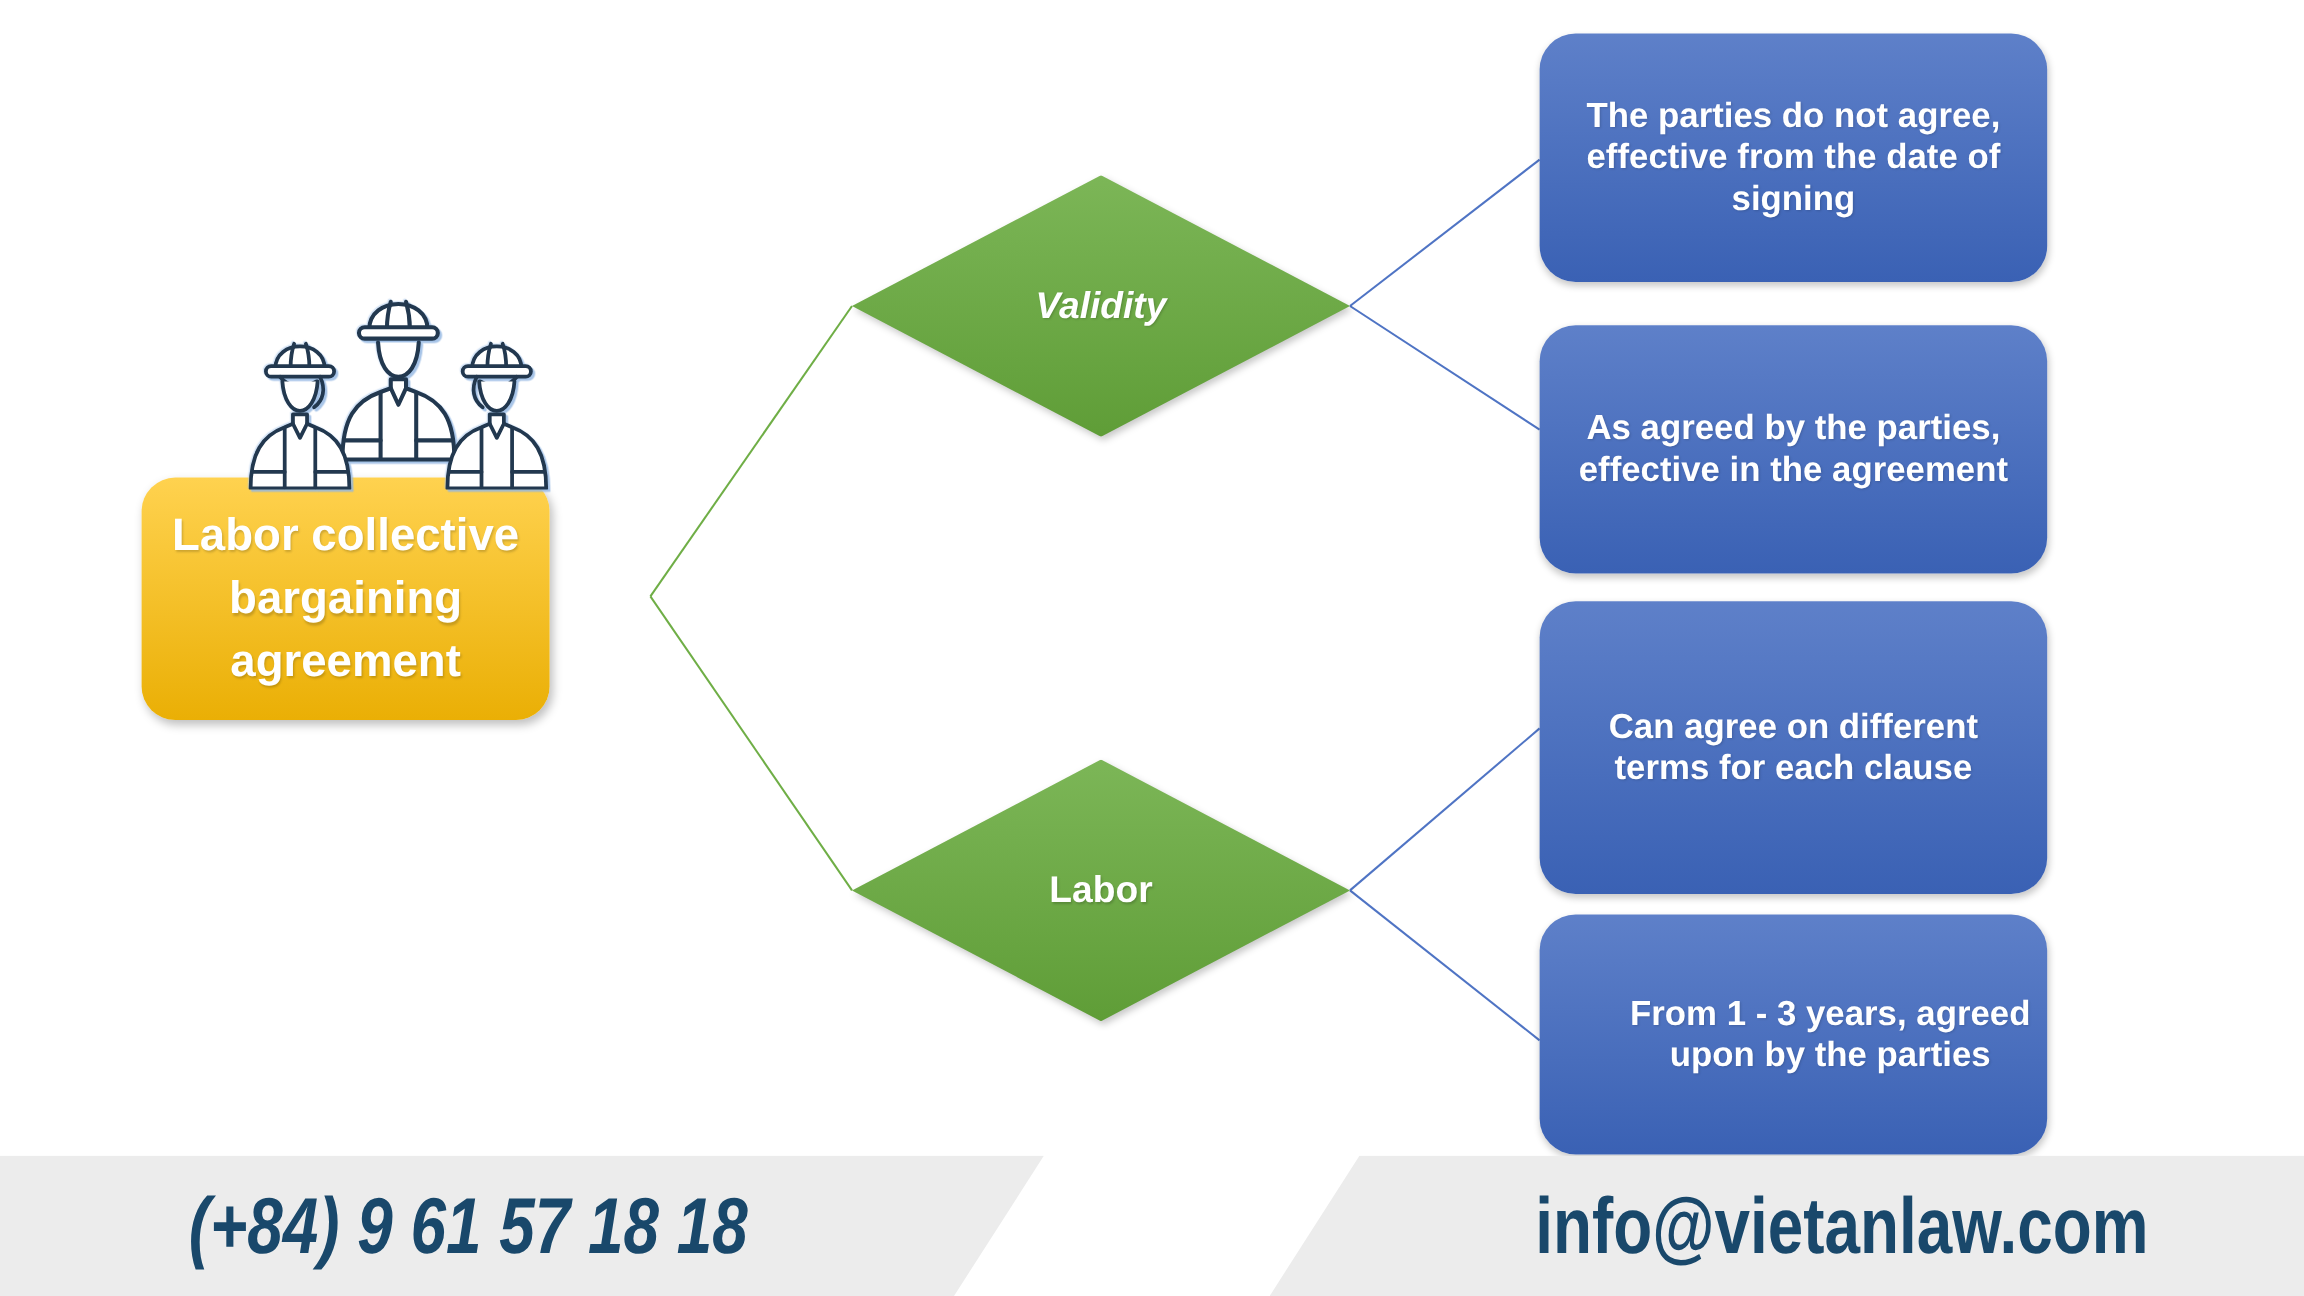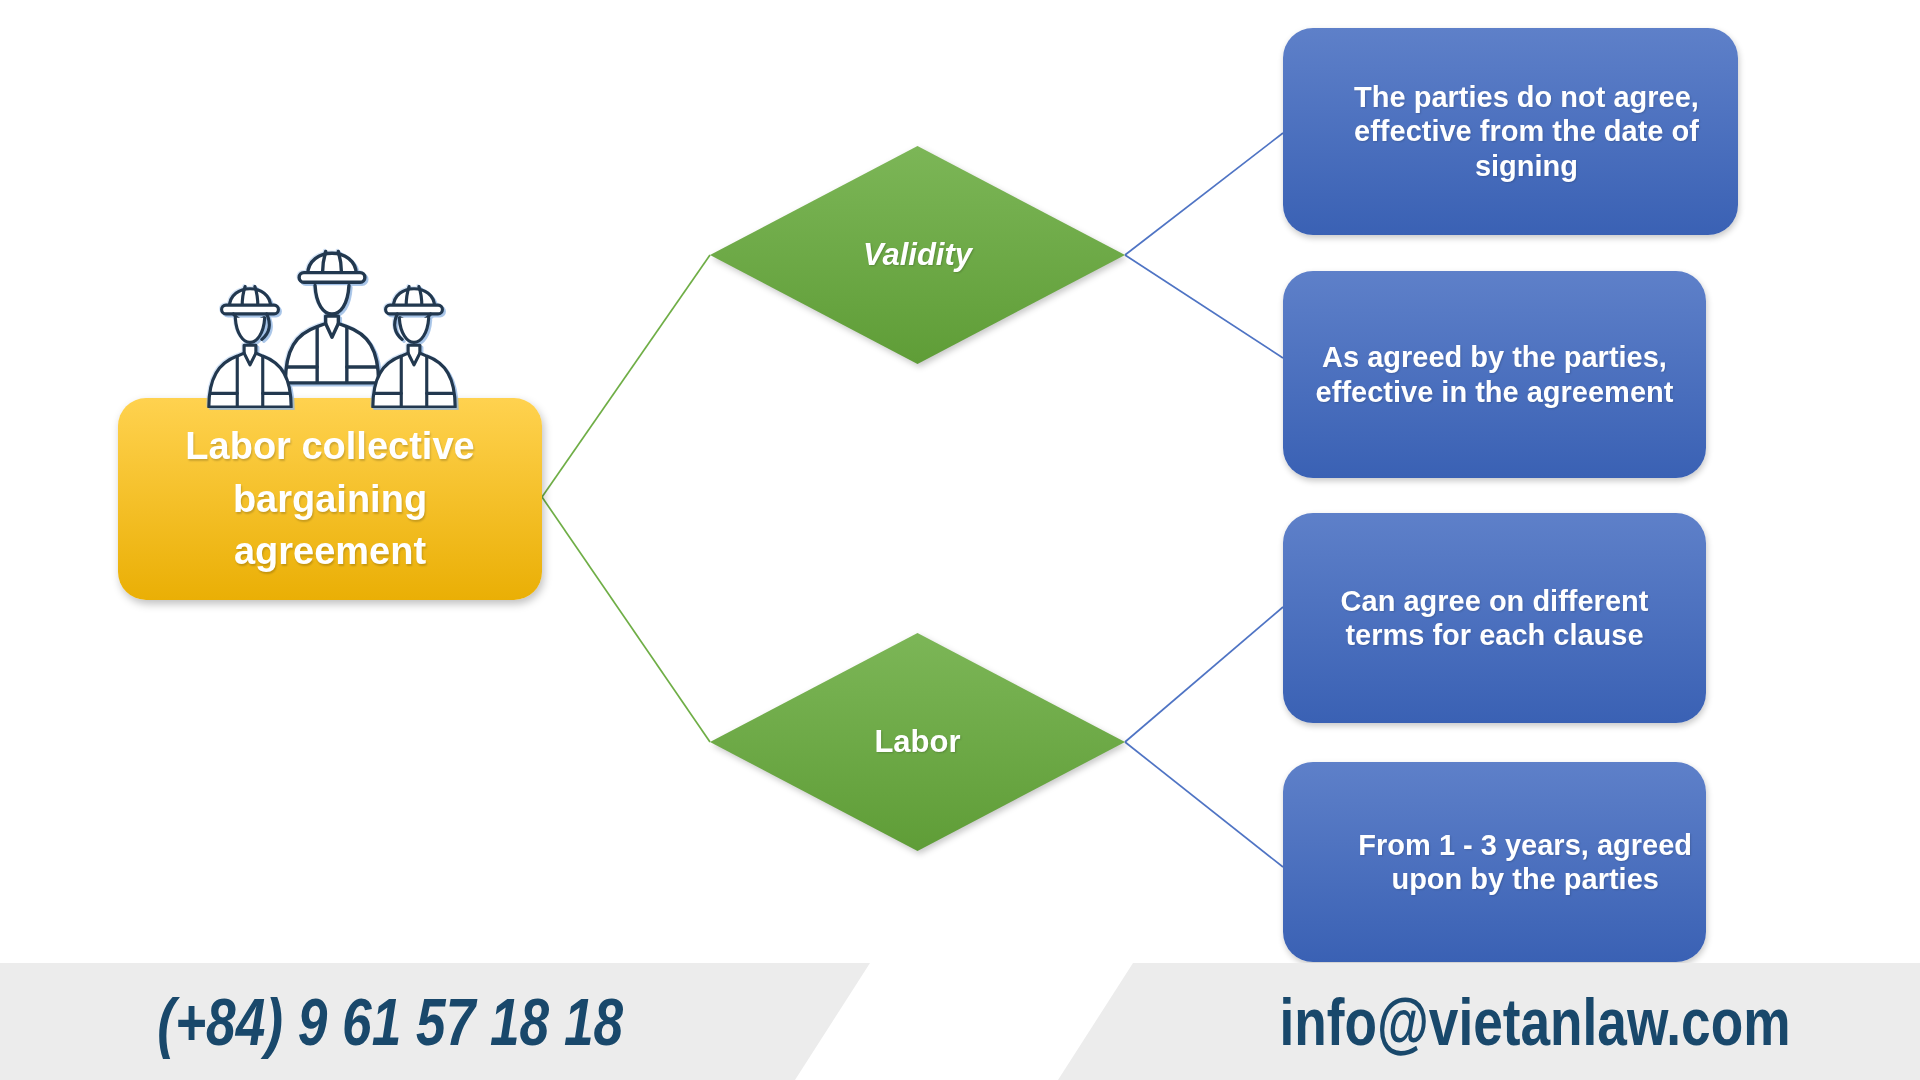--- a/index.html
+++ b/index.html
@@ -11,21 +11,21 @@
   }
   html,body{margin:0;padding:0;background:#fff;}
   body{font-family:"Liberation Sans","DejaVu Sans",sans-serif;}
   .stage{position:relative;width:1920px;height:1080px;background:#ffffff;overflow:hidden;}
 
   .connectors{position:absolute;left:0;top:0;width:1920px;height:1080px;z-index:1;}
 
   .workers-icon{position:absolute;left:197px;top:226px;width:270px;height:182px;z-index:3;
     filter:drop-shadow(2px 2px 0 rgba(146,182,226,.75)) drop-shadow(-1px -1px 0 rgba(170,200,235,.5));}
 
-  .root-node{position:absolute;left:118px;top:398px;width:424px;height:202px;z-index:2;
+  .root-node{position:absolute;left:118px;top:398px;width:340px;height:202px;z-index:2;
     border-radius:28px;
     background:linear-gradient(180deg,var(--root-gradient-top) 0%,var(--root-gradient-bottom) 100%);
     box-shadow:2px 4px 8px rgba(0,0,0,.25);
     display:flex;align-items:center;justify-content:center;}
   .root-node .label{color:#fff;font-weight:bold;font-size:38px;line-height:1.38;text-align:center;
     white-space:pre-line;text-shadow:1px 2px 2px rgba(0,0,0,.18);}
 
   .diamond-wrap{position:absolute;width:415px;height:218px;z-index:2;
     filter:drop-shadow(2px 3px 3px rgba(0,0,0,.22));}
   .diamond-wrap.validity{left:710px;top:146px;font-style:italic;}
@@ -36,23 +36,23 @@
     display:flex;align-items:center;justify-content:center;}
   .diamond .label{color:#fff;font-weight:bold;font-size:31px;text-align:center;
     text-shadow:1px 1px 2px rgba(0,0,0,.18);}
 
   .outcome{position:absolute;left:1283px;width:423px;z-index:2;border-radius:30px;
     background:linear-gradient(180deg,var(--outcome-gradient-top) 0%,var(--outcome-gradient-bottom) 100%);
     box-shadow:1px 3px 6px rgba(0,0,0,.22);
     display:flex;align-items:center;justify-content:center;}
   .outcome .label{color:#fff;font-weight:bold;font-size:29px;line-height:1.18;text-align:center;
     white-space:pre-line;text-shadow:1px 1px 2px rgba(0,0,0,.15);padding:0 14px;}
-  .outcome.o1{top:28px;height:207px;padding-left:32px;}
+  .outcome.o1{top:28px;height:207px;}
   .outcome.o2{top:271px;height:207px;}
-  .outcome.o3{top:513px;height:210px;}
+  .outcome.o3{top:501px;height:244px;}
   .outcome.o4{top:762px;height:200px;justify-content:flex-end;}
 
   .footer-band{position:absolute;top:963px;height:117px;background:var(--footer-bg);z-index:4;}
   .footer-band.left{left:0;width:870px;
     clip-path:polygon(0 0,100% 0,calc(100% - 75px) 100%,0 100%);}
   .footer-band.right{left:1058px;width:862px;
     clip-path:polygon(75px 0,100% 0,100% 100%,0 100%);}
   .footer-text{position:absolute;top:963px;height:117px;z-index:5;
     display:flex;align-items:center;justify-content:center;
     color:var(--footer-text);font-weight:bold;font-size:56px;letter-spacing:0;

